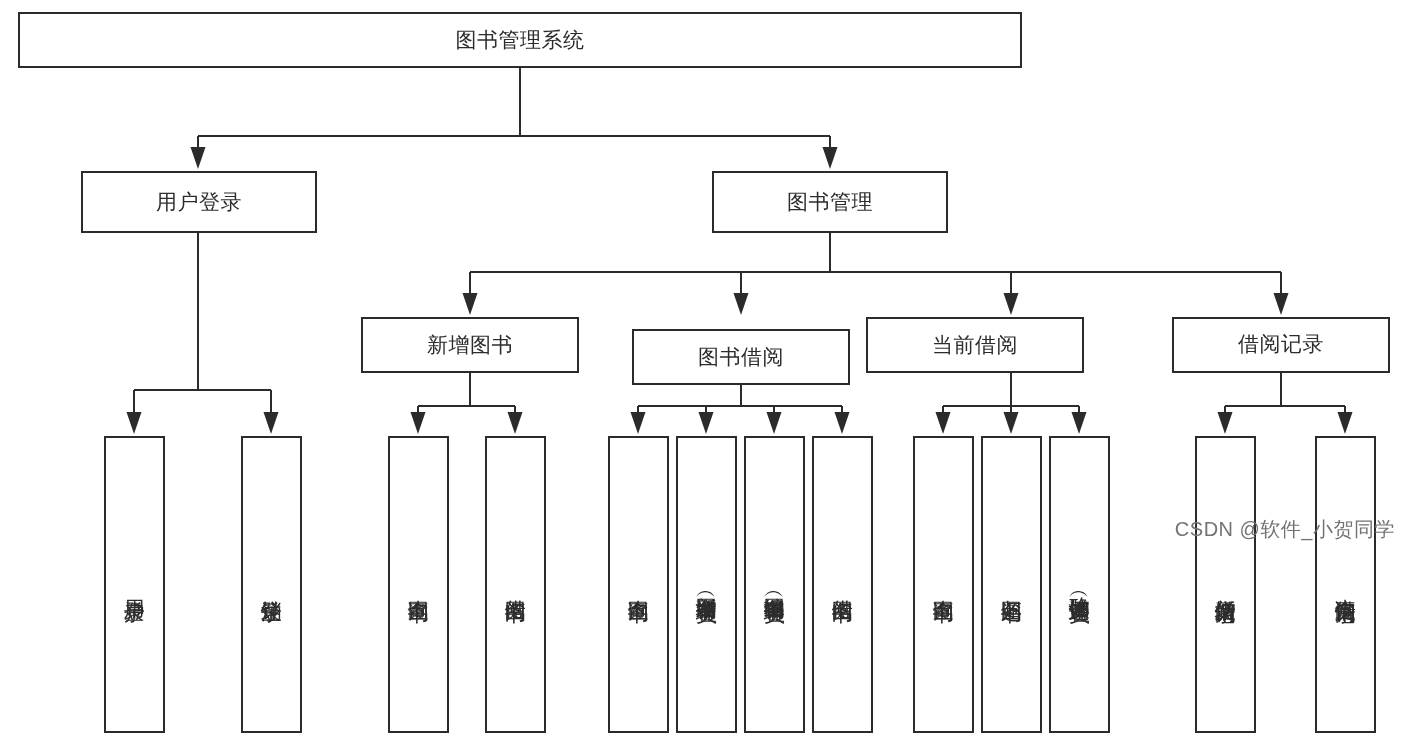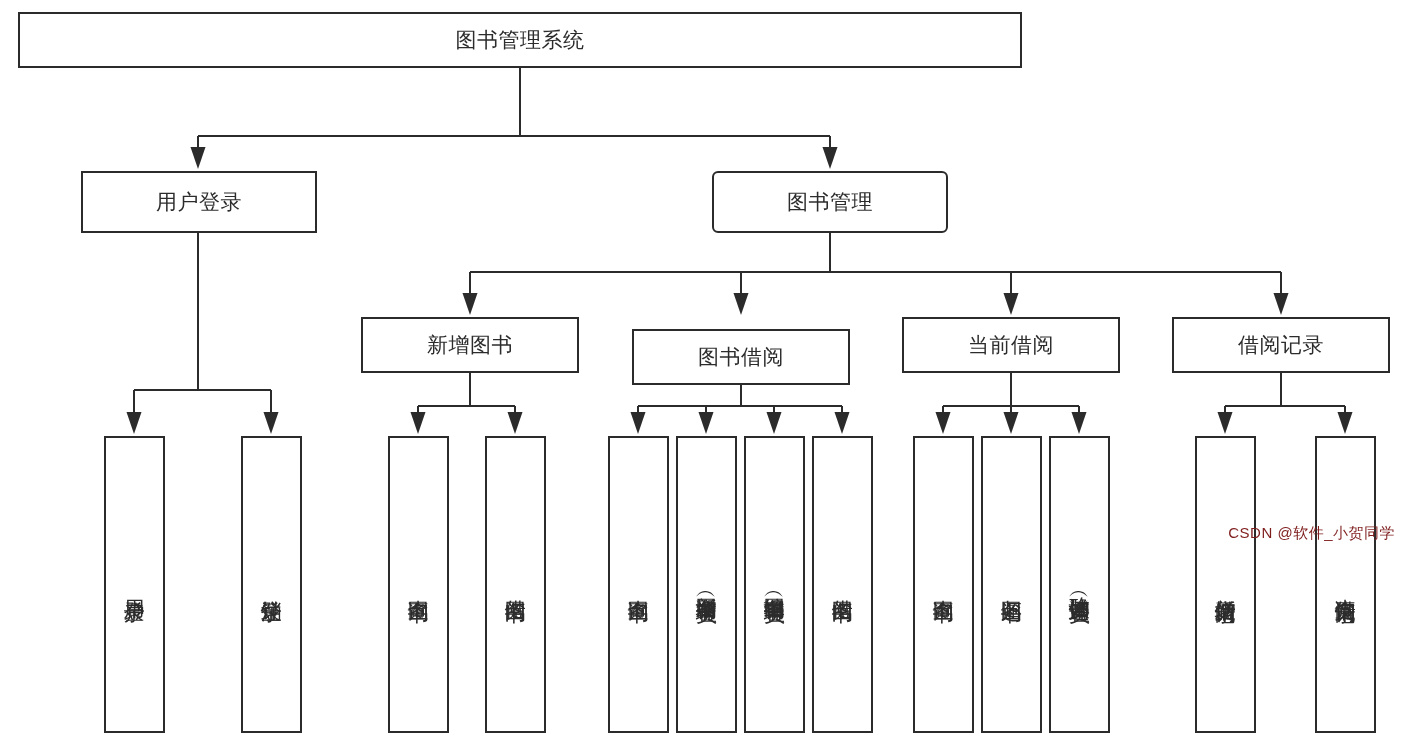--- a/index.html
+++ b/index.html
@@ -51,22 +51,22 @@
     letter-spacing: 1px;
     writing-mode: vertical-rl;
     text-orientation: upright;
     white-space: nowrap;
     display: block;
   }
   .watermark {
     position: absolute;
     right: 10px;
     bottom: 6px;
-    font-size: 15px;
-    color: #7f1d1d;
+    font-size: 20px;
+    color: #737373;
     white-space: nowrap;
     letter-spacing: 0.5px;
   }
 </style>
 </head>
 <body>
 
 <div id="diagram-root">
 
   <svg class="diagram-svg" id="connector-layer" viewBox="0 0 1405 747" preserveAspectRatio="none" aria-hidden="true">
@@ -124,33 +124,33 @@
       <polygon points="1337.5,412 1352.5,412 1345,434" fill="#2b2b2b"></polygon>
     </svg>
 
   <div id="node-layer">
       <div class="node-box" style="left: 18px; top: 12px; width: 1004px; height: 56px;">
         <span class="node-label-h">图书管理系统</span>
       </div>
       <div class="node-box" style="left: 81px; top: 171px; width: 236px; height: 62px;">
         <span class="node-label-h">用户登录</span>
       </div>
-      <div class="node-box" style="left: 712px; top: 171px; width: 236px; height: 62px; border-radius: 6px;">
+      <div class="node-box" style="left: 712px; top: 171px; width: 236px; height: 62px;">
         <span class="node-label-h">图书管理</span>
       </div>
       <div class="node-box" style="left: 361px; top: 317px; width: 218px; height: 56px;">
         <span class="node-label-h">新增图书</span>
       </div>
       <div class="node-box" style="left: 632px; top: 317px; width: 218px; height: 56px; margin-top: 12px;">
         <span class="node-label-h">图书借阅</span>
       </div>
-      <div class="node-box" style="left: 902px; top: 317px; width: 218px; height: 56px; align-items: center;">
+      <div class="node-box" style="left: 866px; top: 317px; width: 218px; height: 56px; align-items: center;">
         <span class="node-label-h">当前借阅</span>
       </div>
-      <div class="node-box" style="left: 1172px; top: 317px; width: 218px; height: 56px;">
+      <div class="node-box" style="left: 1172px; top: 317px; width: 218px; height: 56px; font-family: Liberation Serif, serif;">
         <span class="node-label-h">借阅记录</span>
       </div>
       <div class="node-box" style="left: 104px; top: 436px; width: 61px; height: 297px;">
         <span class="node-label-v">用户登录</span>
       </div>
       <div class="node-box" style="left: 241px; top: 436px; width: 61px; height: 297px;">
         <span class="node-label-v">注销登录</span>
       </div>
       <div class="node-box" style="left: 388px; top: 436px; width: 61px; height: 297px;">
         <span class="node-label-v">查询图书</span>

